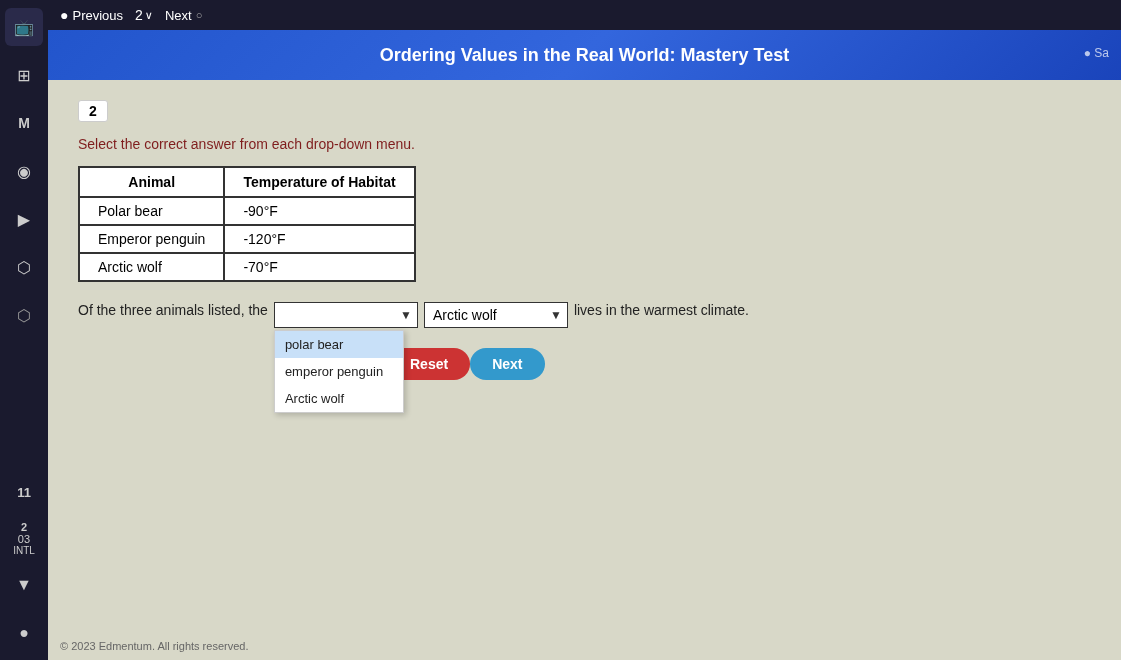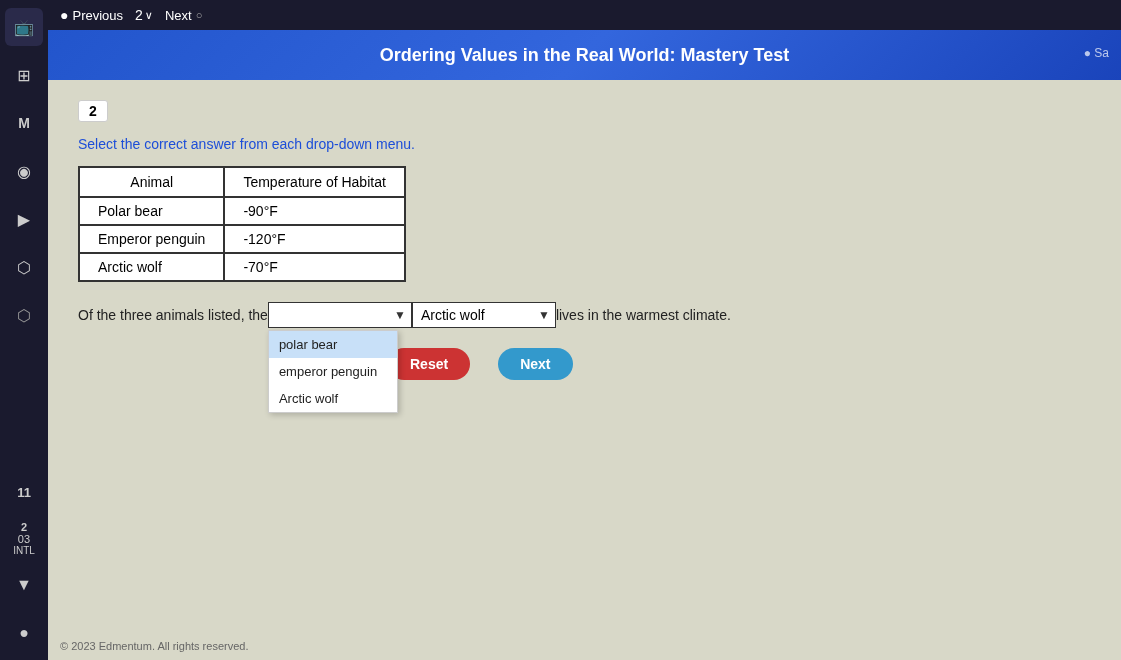--- a/index.html
+++ b/index.html
@@ -132,54 +132,54 @@
       padding: 2px 10px;
       font-size: 14px;
       font-weight: bold;
       display: inline-block;
       margin-bottom: 14px;
     }
 
     
     .instruction {
       font-size: 14px;
-      color: #1d4ed8;
+      color: #7f1d1d;
       margin-bottom: 14px;
     }
 
     
     .data-table {
       border-collapse: collapse;
       background: #fff;
       margin-bottom: 20px;
     }
     .data-table th {
       background: #fff;
       border: 2px solid #333;
       padding: 6px 18px;
       font-size: 14px;
-      font-weight: normal;
+      font-weight: bold;
       text-align: center;
     }
     .data-table td {
       border: 2px solid #333;
       padding: 5px 18px;
       font-size: 14px;
       text-align: left;
     }
     .data-table td:first-child {
       text-align: left;
     }
 
     
     .sentence-area {
       display: flex;
-      align-items: center;
+      align-items: flex-start;
       flex-wrap: wrap;
-      gap: 0;
+      gap: 6px;
       font-size: 14px;
       color: #222;
       margin-bottom: 20px;
       position: relative;
     }
 
     
     .dropdown-wrapper {
       position: relative;
       display: inline-block;
@@ -254,21 +254,21 @@
       border: none;
       border-radius: 20px;
       padding: 8px 22px;
       font-size: 14px;
       cursor: pointer;
       font-weight: bold;
     }
 
     .buttons-row {
       display: flex;
-      gap: 28px;
+      gap: 0;
       align-items: flex-end;
       margin-top: 10px;
     }
 
     
     .copyright {
       position: absolute;
       bottom: 8px;
       left: 60px;
       font-size: 11px;

